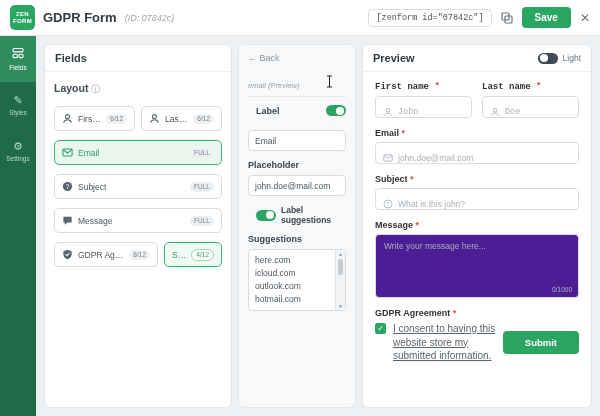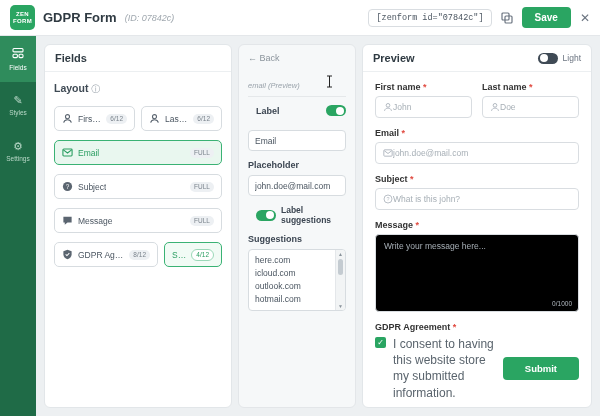--- a/index.html
+++ b/index.html
@@ -65,30 +65,30 @@
 
   
   .preview-card { flex:1; background:#fff; border:1px solid #e2e6e9; border-radius:6px; display:flex; flex-direction:column; overflow:hidden; }
   .preview-head { display:flex; align-items:center; padding:7px 10px; border-bottom:1px solid #eceff1; }
   .preview-title { font-size:11px; font-weight:bold; color:#2f3a42; }
   .theme { margin-left:auto; display:flex; align-items:center; gap:5px; font-size:8.5px; color:#6b7480; }
   .preview-body { padding:10px 12px; overflow:hidden; }
   .fgroup { margin-bottom:10px; min-width:0; }
   .flabel { font-size:9px; font-weight:bold; color:#333; margin-bottom:4px; }
   .req { color:#e0493f; }
-  .finput { display:flex; align-items:center; height:22px; border:1px solid #d9dde1; border-radius:4px; padding:0 7px; background:#fff; cursor:text; }
+  .finput { display:flex; align-items:flex-end; gap:5px; height:22px; border:1px solid #d9dde1; border-radius:4px; padding:0 7px; background:#fff; cursor:text; }
   .ph { font-size:8.5px; color:#a7afb6; white-space:nowrap; overflow:hidden; text-overflow:ellipsis; }
   .name-row { display:flex; gap:10px; }
-  .name-row .fgroup { flex:1; }
-  .ftext { position:relative; height:78px; border:1px solid #d9dde1; border-radius:4px; background:#000000; cursor:text; }
+  .name-row .fgroup { flex:1;font-family:Liberation Mono, monospace; }
+  .ftext { position:relative; height:64px; border:1px solid #d9dde1; border-radius:4px; background:#4c1d95; cursor:text; }
   .ftext .ph { position:absolute; top:6px; left:8px; }
   .counter { position:absolute; right:6px; bottom:4px; font-size:6.5px; color:#b3bac2; }
   .gdpr-row { display:flex; align-items:flex-start; gap:7px; }
   .checkbox { width:11px; height:11px; background:#2aa562; border-radius:2px; color:#fff; font-size:8px; display:flex; align-items:center; justify-content:center; flex:none; margin-top:1px; cursor:pointer; }
-  .consent { font-size:12px; color:#5a646d; line-height:1.35; max-width:150px; }
+  .consent { font-size:10px; color:#5a646d; line-height:1.35; max-width:150px;text-decoration:underline; }
   .submit-btn { margin-left:auto; align-self:center; background:#2aa562; color:#fff; font-size:9.5px; font-weight:bold; border:none; border-radius:4px; padding:6px 22px; cursor:pointer; font-family:inherit; }
 </style>
 </head>
 <body>
 
 <div class="topbar">
   <div class="logo">
     <span>ZEN</span>
     <span>FORM</span>
   </div>

